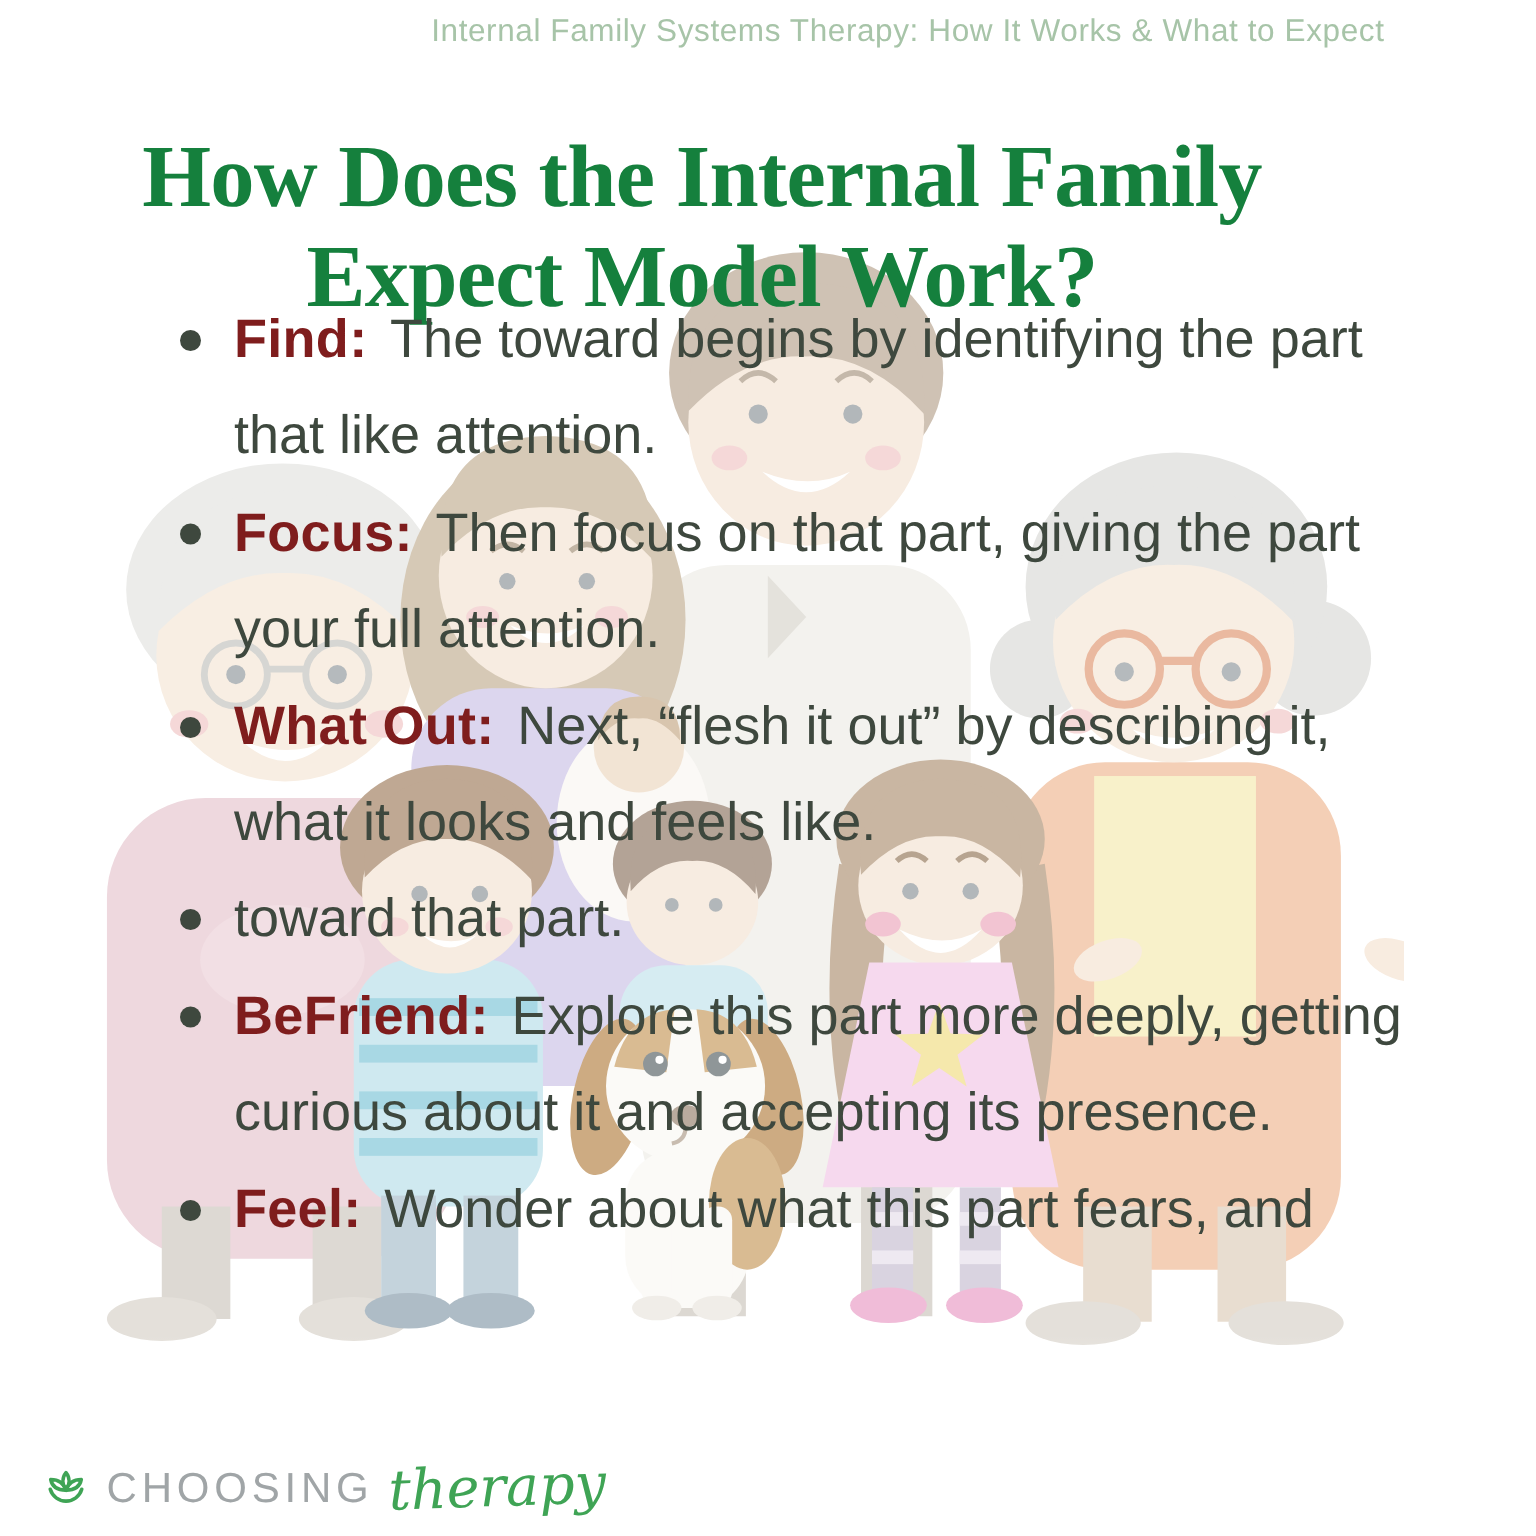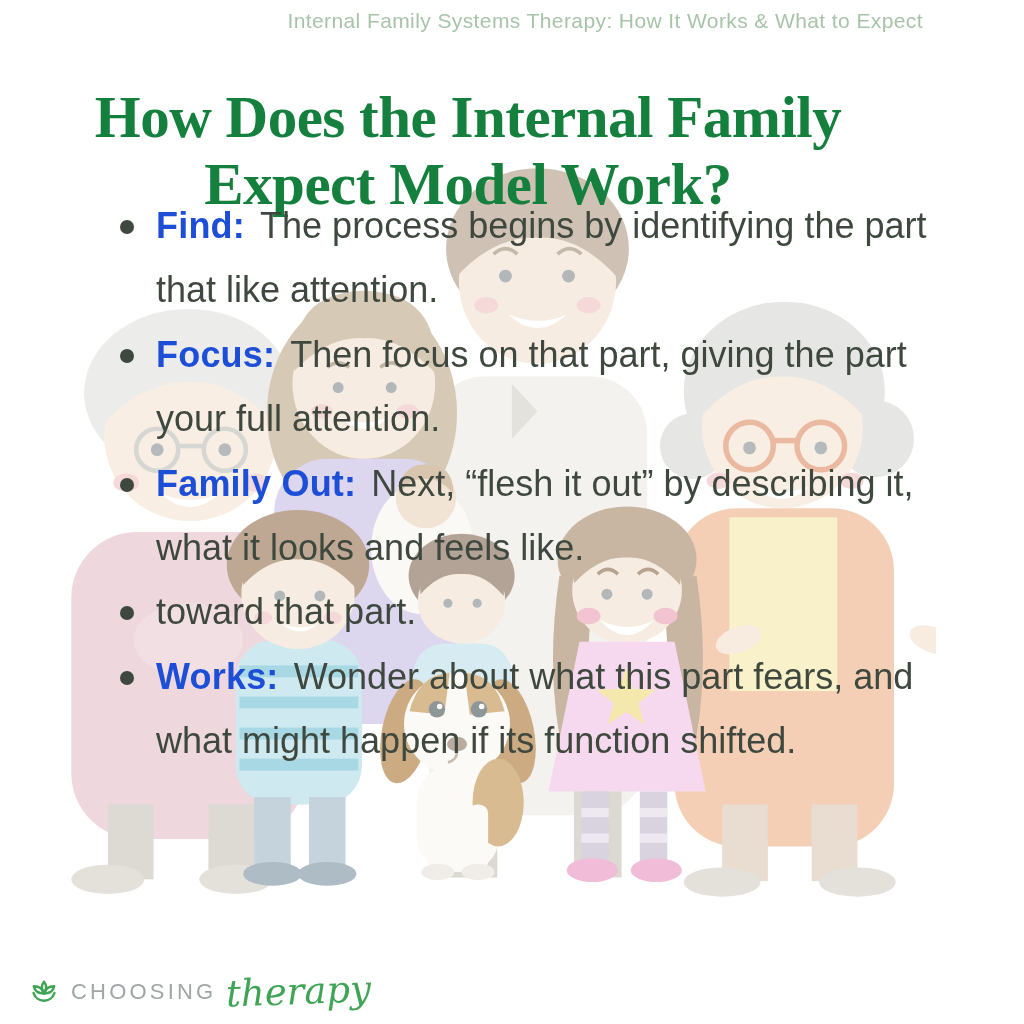--- a/index.html
+++ b/index.html
@@ -47,31 +47,31 @@
     color:#3e483e;
   }
   .steps li{display:flex;align-items:flex-start;margin:0;}
   .dot{
     flex:0 0 auto;
     width:14px;height:14px;border-radius:50%;
     background:#3e483e;
     margin:26px 22px 0 8px;
   }
   .item-body{flex:1 1 auto;}
-  .item-body strong{font-weight:700;color:#1d4ed8;margin-right:.42em;letter-spacing:.2px;}
+  .item-body strong{font-weight:700;color:#7f1d1d;margin-right:.42em;letter-spacing:.2px;}
 
   
   .logo{
     position:absolute;left:26px;bottom:14px;
     display:flex;align-items:center;
   }
   .leaf{width:36px;height:36px;}
   .brand-choosing{
     margin-left:9px;
-    font-size:22px;letter-spacing:3.2px;
+    font-size:28px;letter-spacing:3.2px;
     color:#a0a5a7;font-weight:500;
   }
   .brand-therapy{
     margin-left:10px;
     font-family:"DejaVu Serif","Liberation Serif",serif;
     font-style:italic;
     font-size:37px;line-height:37px;
     color:#3fa455;
     transform:rotate(-2deg);
   }
@@ -242,49 +242,55 @@
 
   <h1 class="title">
     <span>How Does the Internal Family</span>
     <span>Expect Model Work?</span>
   </h1>
 
   <ul class="steps">
     <li>
       <span class="dot"></span>
       <div class="item-body">
-        <div><strong>Find:</strong><span>The process begins by identifying the part</span></div>
+        <div><strong>Find:</strong><span>The toward begins by identifying the part</span></div>
         <div>that like attention.</div>
       </div>
     </li>
     <li>
       <span class="dot"></span>
       <div class="item-body">
         <div><strong>Focus:</strong><span>Then focus on that part, giving the part</span></div>
         <div>your full attention.</div>
       </div>
     </li>
     <li>
       <span class="dot"></span>
       <div class="item-body">
-        <div><strong>Family Out:</strong><span>Next, “flesh it out” by describing it,</span></div>
+        <div><strong>What Out:</strong><span>Next, “flesh it out” by describing it,</span></div>
         <div>what it looks and feels like.</div>
       </div>
     </li>
     <li>
       <span class="dot"></span>
       <div class="item-body">
         <div>toward that part.</div>
       </div>
     </li>
     <li>
       <span class="dot"></span>
       <div class="item-body">
-        <div><strong>Works:</strong><span>Wonder about what this part fears, and</span></div>
-        <div>what might happen if its function shifted.</div>
+        <div><strong>BeFriend:</strong><span>Explore this part more deeply, getting</span></div>
+        <div>curious about it and accepting its presence.</div>
+      </div>
+    </li>
+    <li>
+      <span class="dot"></span>
+      <div class="item-body">
+        <div><strong>Feel:</strong><span>Wonder about what this part fears, and</span></div>
       </div>
     </li>
   </ul>
 
   <div class="logo">
     <svg class="leaf" viewBox="0 0 24 24" aria-hidden="true">
       <g fill="none" stroke="#3fa455" stroke-width="1.6" stroke-linecap="round" stroke-linejoin="round">
         <path d="M12 13 C10.2 10.4 10.2 7.4 12 5.2 C13.8 7.4 13.8 10.4 12 13 Z"></path>
         <path d="M12 13 C8.4 13 5.8 11.4 5.2 8.2 C8.8 8.2 11 9.8 12 13 Z"></path>
         <path d="M12 13 C15.6 13 18.2 11.4 18.8 8.2 C15.2 8.2 13 9.8 12 13 Z"></path>

